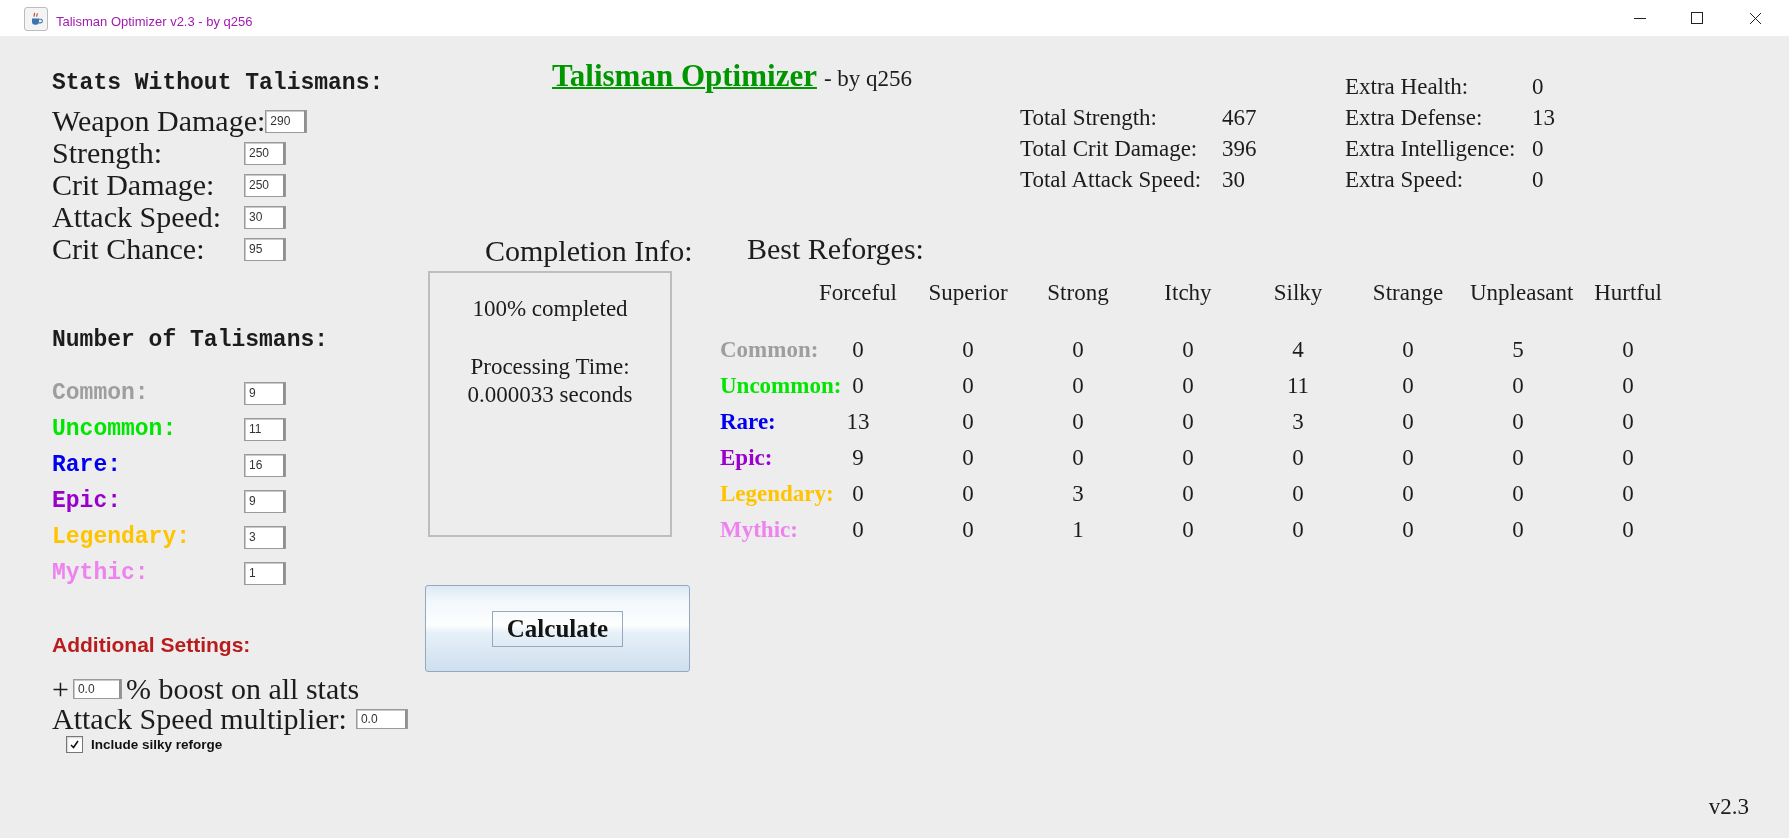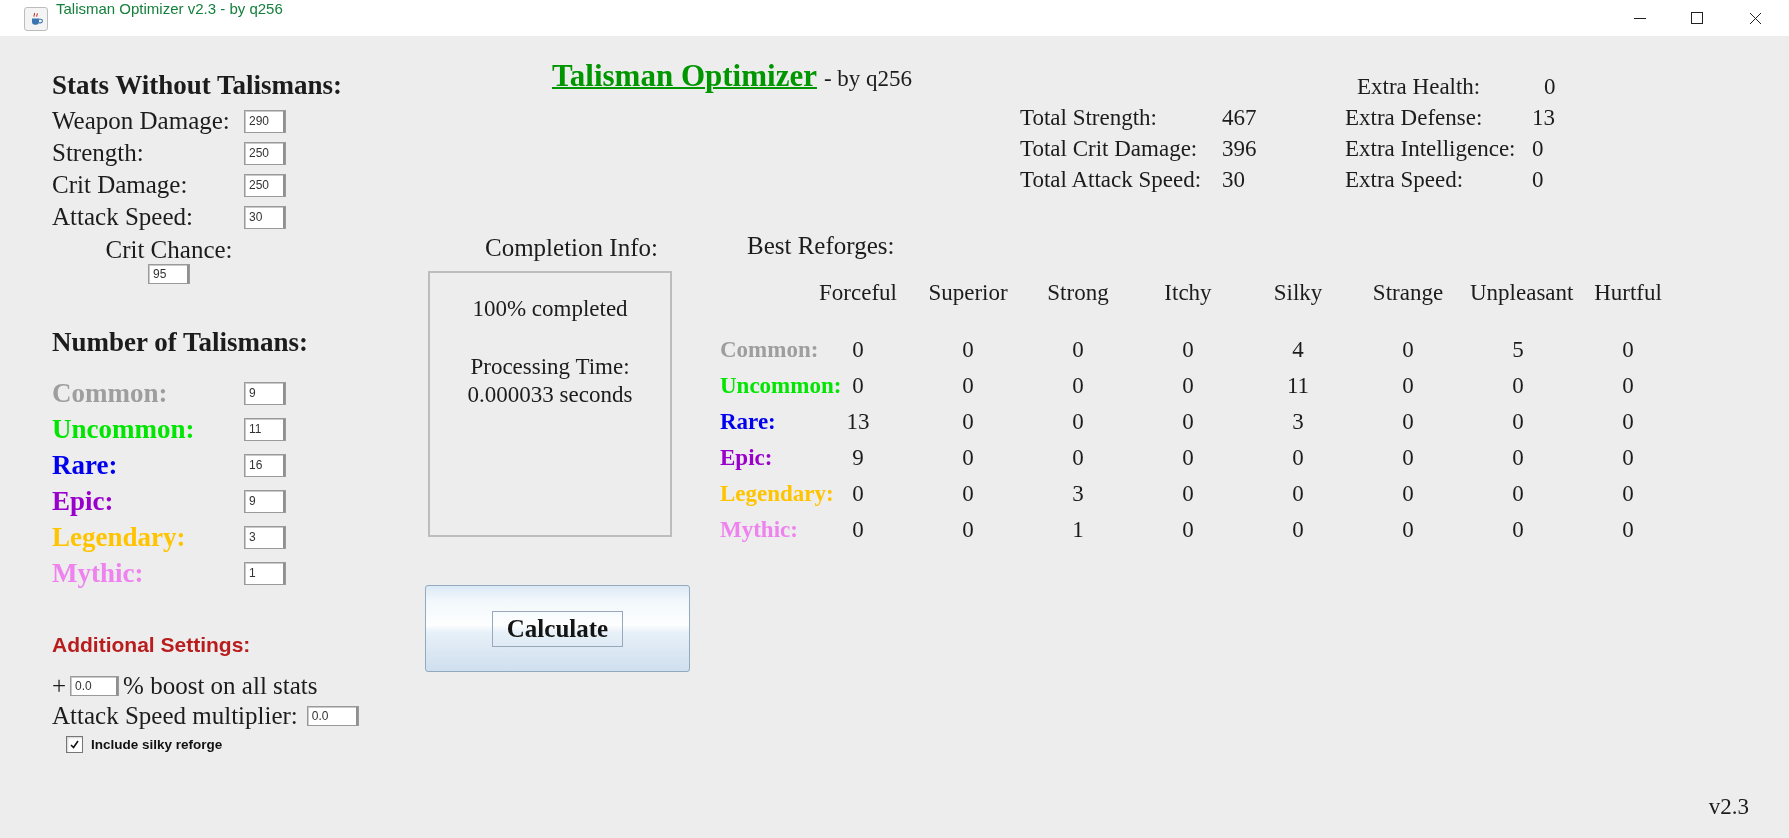--- a/index.html
+++ b/index.html
@@ -4,33 +4,33 @@
 <style>
   html,body{margin:0;padding:0;}
   body{width:1789px;height:838px;overflow:hidden;background:#ededed;
        font-family:"Liberation Sans",sans-serif;}
   #window{position:relative;width:1789px;height:838px;}
 
   
   #titlebar{position:absolute;left:0;top:0;width:1789px;height:36px;background:#ffffff;}
   #app-icon{position:absolute;left:24px;top:7px;width:22px;height:22px;border:1px solid #bcbcbc;
             border-radius:3px;background:#f4f4f4;display:flex;align-items:center;justify-content:center;}
-  #window-title{position:absolute;left:56px;top:0;font-size:15px;color:#15803d;}
+  #window-title{position:absolute;left:56px;top:14px;font-size:13px;color:#a21caf;}
   .winbtn{position:absolute;top:0;width:50px;height:36px;display:flex;align-items:center;
           justify-content:center;cursor:default;}
   #min-btn{left:1615px;} #max-btn{left:1672px;} #close-btn{left:1730px;}
   .min-glyph{display:block;width:12px;border-top:1px solid #222;}
   .max-glyph{display:block;width:10px;height:10px;border:1px solid #222;}
 
   
   #content{position:absolute;left:0;top:36px;width:1789px;height:802px;background:#ededed;}
   .abs{position:absolute;}
-  .h-serif{font-family:Liberation Serif, serif;font-weight:bold;
-           font-size:27px;color:#1c1c1c;white-space:nowrap;}
-  .t-serif{font-family:"Liberation Serif","DejaVu Serif",serif;font-size:25px;
+  .h-serif{font-family:Liberation Mono, monospace;font-weight:bold;
+           font-size:23px;color:#1c1c1c;white-space:nowrap;}
+  .t-serif{font-family:"Liberation Serif","DejaVu Serif",serif;font-size:30px;
            color:#1c1c1c;white-space:nowrap;}
 
   
   .tfield{box-sizing:border-box;background:#fff;border:1px solid #9a9a9a;
           box-shadow:inset -2px 0 0 #909090, inset 1px 1px 0 #c9c9c9;
           font-family:"Liberation Sans",sans-serif;font-size:12px;color:#333;
           padding:2px 4px;outline:none;}
 
   .field-row{position:absolute;left:52px;width:234px;height:26px;display:flex;
              align-items:center;justify-content:space-between;}
@@ -131,21 +131,21 @@
       <input class="tfield" value="250" style="">
     </div>
     <div class="field-row" style="top:136px;">
       <span class="t-serif">Crit Damage:</span>
       <input class="tfield" value="250" style="">
     </div>
     <div class="field-row" style="top:168px;">
       <span class="t-serif">Attack Speed:</span>
       <input class="tfield" value="30" style="">
     </div>
-    <div class="field-row" style="top:200px;flex-direction:column;">
+    <div class="field-row" style="top:200px;">
       <span class="t-serif">Crit Chance:</span>
       <input class="tfield" value="95" style="">
     </div>
 
     <div class="abs h-serif" style="left:52px;top:291px;">Number of Talismans:</div>
 
     <div class="field-row" style="top:344px;">
       <span class="h-serif" style="color: rgb(158, 158, 158);">Common:</span>
       <input class="tfield" value="9" style="">
     </div>
@@ -214,21 +214,21 @@
     </div>
     <div class="stat-line totals-line" style="left:1020px;top:100px;width:290px;">
       <span class="lbl">Total Crit Damage:</span>
       <span class="val">396</span>
     </div>
     <div class="stat-line totals-line" style="left:1020px;top:131px;width:290px;">
       <span class="lbl">Total Attack Speed:</span>
       <span class="val">30</span>
     </div>
 
-    <div class="stat-line extras-line" style="left:1345px;top:38px;width:240px;margin-left:12px;">
+    <div class="stat-line extras-line" style="left:1345px;top:38px;width:240px;">
       <span class="lbl">Extra Health:</span>
       <span class="val">0</span>
     </div>
     <div class="stat-line extras-line" style="left:1345px;top:69px;width:240px;">
       <span class="lbl">Extra Defense:</span>
       <span class="val">13</span>
     </div>
     <div class="stat-line extras-line" style="left:1345px;top:100px;width:240px;">
       <span class="lbl">Extra Intelligence:</span>
       <span class="val">0</span>

